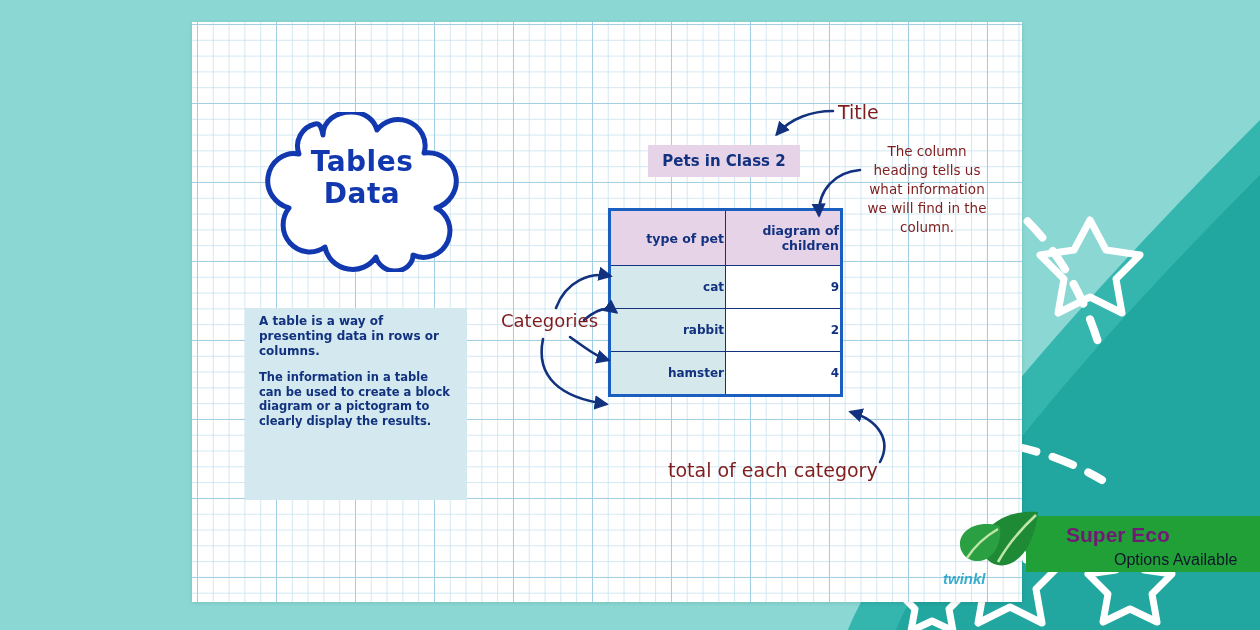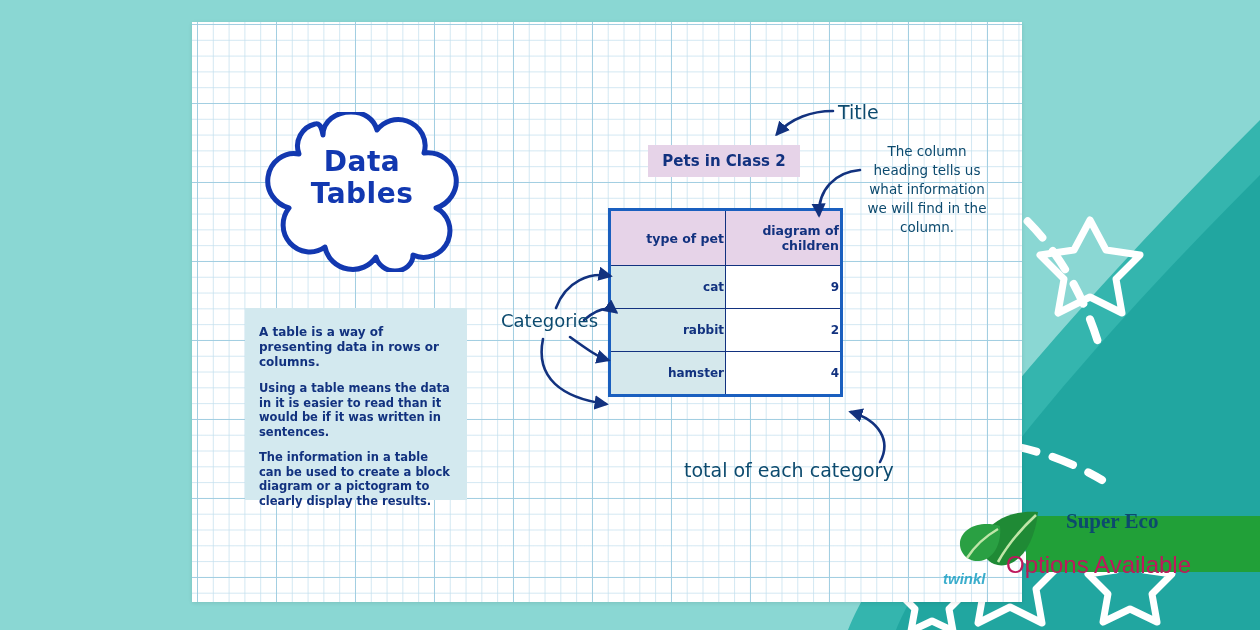--- a/index.html
+++ b/index.html
@@ -45,21 +45,21 @@
   
   .info-box{
     position:absolute;left:245px;top:308px;width:222px;height:192px;
     background:#d3e9ef;
   }
   .info-box p{
     margin:0 0 11px 0;color:#12327f;
     font-size:11.5px;line-height:14.5px;font-weight:700;
     font-family:"DejaVu Sans", sans-serif;
   }
-  .info-box .ib-inner{padding:17px 16px 0 14px;}
+  .info-box .ib-inner{padding:6px 16px 0 14px;}
   .info-box p.lead{font-size:12px;line-height:15px;}
 
   
   .tbl-title{
     position:absolute;left:648px;top:145px;width:152px;height:32px;
     background:#e6d3e8;border-radius:0;
     display:flex;align-items:center;justify-content:center;
     color:#12327f;font-size:15px;font-weight:700;
     font-family:"DejaVu Sans", sans-serif;
   }
@@ -81,46 +81,46 @@
     font-size:12.5px;font-weight:700;line-height:15px;
   }
   .data-table td{height:40px;font-size:12px;font-weight:700;}
   .data-table td.cat{background:#d5e8ec;}
   .data-table td.num{background:#ffffff;}
   .data-table col.c1{width:116px;}
   .data-table col.c2{width:116px;}
 
   
   .annot{
-    position:absolute;color:#0c4a6e;
+    position:absolute;color:#7f1d1d;
     font-family:"DejaVu Sans", sans-serif;font-weight:400;
   }
   .an-title{left:838px;top:101px;font-size:19px;}
   .an-colhead{
     left:862px;top:142px;width:130px;text-align:center;
     font-size:13.5px;line-height:19px;
   }
   .an-categories{left:501px;top:310px;font-size:18px;}
-  .an-total{left:684px;top:459px;font-size:19px;}
+  .an-total{left:668px;top:459px;font-size:19px;}
 
   .arrows{position:absolute;left:0;top:0;width:1260px;height:630px;pointer-events:none;}
 
   
   .eco-banner{
     position:absolute;left:1026px;top:516px;width:234px;height:56px;
     background:#21a038;
   }
   .eco-leaf{position:absolute;left:958px;top:508px;width:86px;height:62px;}
   .eco-t1{
-    position:absolute;left:1066px;top:509px;color:#0c4a6e;
-    font-size:21px;font-weight:700;font-family:Liberation Serif, serif;
+    position:absolute;left:1066px;top:523px;color:#701a75;
+    font-size:21px;font-weight:700;font-family:Liberation Sans, sans-serif;
   }
   .eco-t2{
-    position:absolute;left:1006px;top:551px;color:#be185d;
-    font-size:24px;font-weight:400;font-family:"Liberation Sans", sans-serif;
+    position:absolute;left:1114px;top:551px;color:#0f172a;
+    font-size:16px;font-weight:400;font-family:"Liberation Sans", sans-serif;
   }
   .twinkl-mark{
     position:absolute;left:943px;top:570px;
     color:#1aa0c4;font-size:15px;font-weight:700;font-style:italic;
     font-family:"Liberation Sans", sans-serif;opacity:.85;
   }
 </style>
 </head>
 <body>
 
@@ -156,29 +156,28 @@
                C128 9 140 5 151 9 C165 14 172 28 168 41
                C184 39 198 50 200 65 C202 79 193 92 180 96
                C192 102 197 116 192 129 C186 143 170 149 157 143
                C157 152 149 159 139 159 C130 159 122 153 120 145
                C114 154 103 159 92 157 C80 155 71 146 69 135
                C58 143 43 141 34 131 C25 121 25 106 33 96
                C19 92 10 79 12 65 C14 50 28 39 43 42
                C38 29 46 15 59 12 C62 11 65 12 67 23 Z" fill="#ffffff" stroke="#1238b0" stroke-width="5" stroke-linejoin="round"></path>
     </svg>
     <div class="cloud-text">
+      <div>Tables</div>
       <div>Data</div>
-      <div>Tables</div>
     </div>
   </div>
 
   <div class="info-box">
     <div class="ib-inner">
       <p class="lead">A table is a way of presenting data in rows or columns.</p>
-      <p>Using a table means the data in it is easier to read than it would be if it was written in sentences.</p>
       <p>The information in a table can be used to create a block diagram or a pictogram to clearly display the results.</p>
     </div>
   </div>
 
   <div class="tbl-title">Pets in Class 2</div>
 
   <table class="data-table">
     <colgroup>
         <col class="c1">
         <col class="c2">

